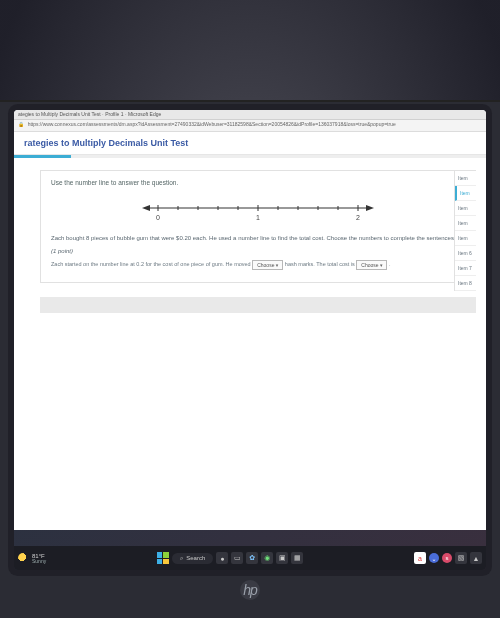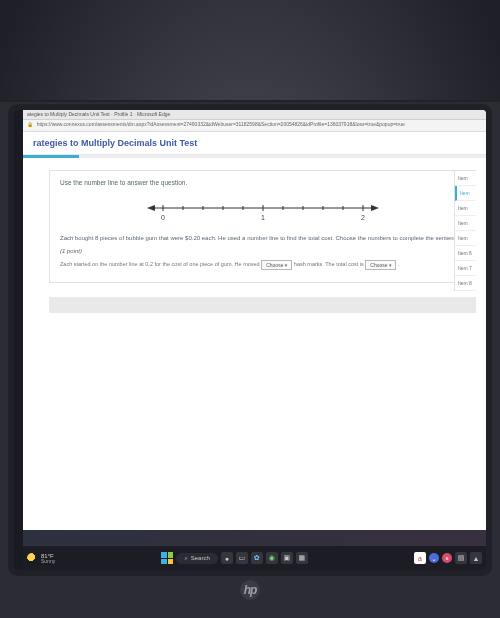--- a/index.html
+++ b/index.html
@@ -22,21 +22,20 @@
     position: absolute;
     left: 14px; right: 14px; top: 8px; bottom: 48px;
     background: #1a1b22;
     border-radius: 4px;
     overflow: hidden;
     box-shadow: 0 0 0 6px #202028;
   }
   .desktop {
     position: absolute; inset: 0;
     background: linear-gradient(145deg, #3e4758 0%, #2b3140 50%, #3a2f3e 100%);
-    margin-left: 9px;
   }
 
   
   .browser {
     position: absolute;
     left: 0; top: 0; right: 0; bottom: 40px;
     background: #fff;
     font-size: 6px;
     color: #333;
   }
@@ -114,21 +113,21 @@
   }
   .tb-start span:nth-child(1){background:#3db0e6;} .tb-start span:nth-child(2){background:#8cd13a;}
   .tb-start span:nth-child(3){background:#3db0e6;} .tb-start span:nth-child(4){background:#f7c73b;}
   .tb-right { display:flex; align-items:center; gap:3px; }
   .tb-badge { width:10px; height:10px; border-radius:50%; display:flex; align-items:center; justify-content:center; font-size:6px; color:#fff; }
 
   .hp-logo {
     position:absolute; left:50%; bottom:18px; transform:translateX(-50%);
     width:20px; height:20px; border-radius:50%; background:#3a3b44;
     display:flex; align-items:center; justify-content:center;
-    font-size:12px; color:#9aa0aa; font-style:italic; letter-spacing:-1px;font-weight:bold;
+    font-size:14px; color:#9aa0aa; font-style:italic; letter-spacing:-1px;
   }
 </style>
 </head>
 <body>
 
 <div class="photo-frame"></div>
 
 <div class="laptop">
   <div class="screen">
     <div class="desktop">

